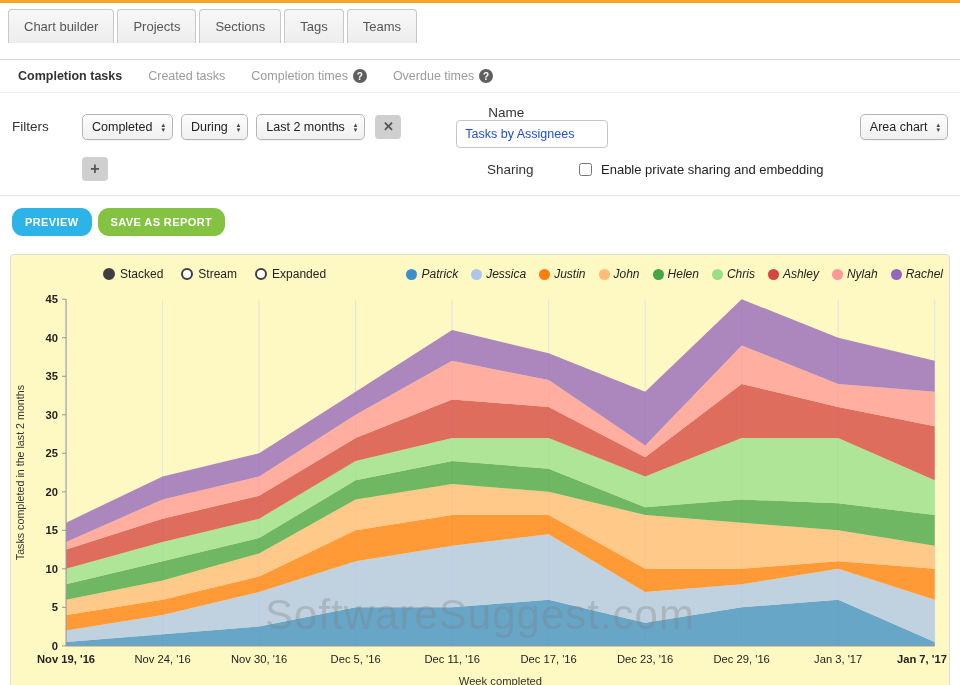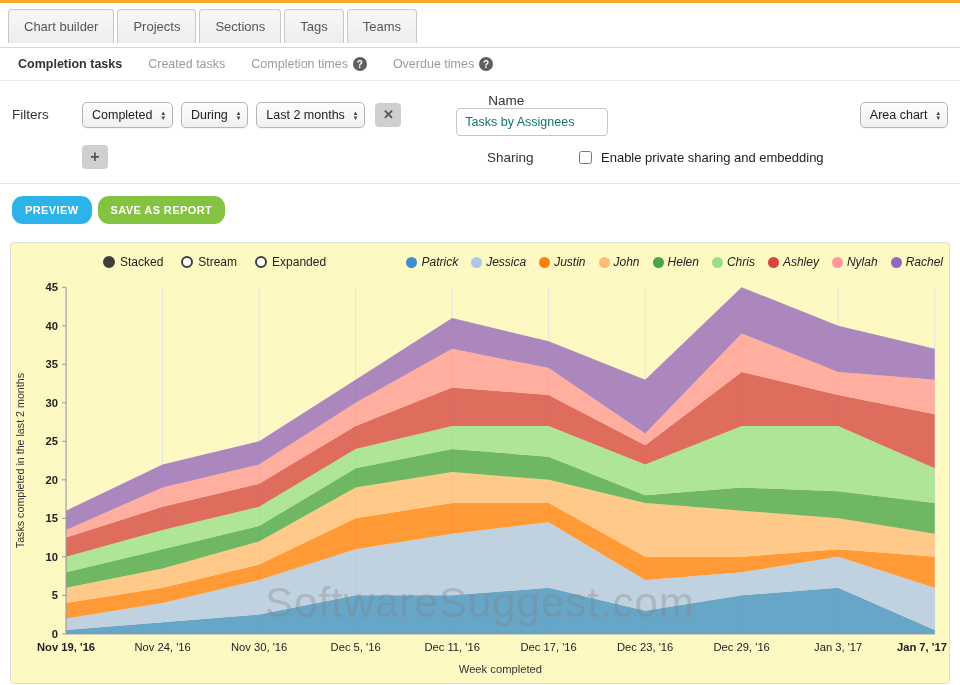--- a/index.html
+++ b/index.html
@@ -1,21 +1,21 @@
 <!DOCTYPE html>
 <html style="--accent: #f6a623; --blue: #2cb4e8; --green: #83c341;"><head>
 <meta charset="utf-8">
 <style>
   * { box-sizing: border-box; }
   body { margin:0; background:#fff; }
   .page { width:960px; height:685px; overflow:hidden; position:relative; background:#fff;
           font-family:"Liberation Sans", sans-serif; color:#333; }
   .top-accent { height:3px; background:var(--accent,#f6a623); }
 
-  .tabbar { display:flex; gap:3px; padding:6px 8px 4px; border-bottom:1px solid #d8d8d8; align-items:flex-end; }
+  .tabbar { display:flex; gap:3px; padding:6px 8px 16px; border-bottom:1px solid #d8d8d8; align-items:flex-end; }
   .tab { padding:9px 15px; font-size:13px; color:#555; background:linear-gradient(#f8f8f8,#ededed);
          border:1px solid #c8c8c8; border-bottom:none; border-radius:4px 4px 0 0; cursor:pointer; }
   .tab.active { background:#e7e7e7; box-shadow:inset 0 2px 3px rgba(0,0,0,0.07); color:#444; }
 
   .subnav { display:flex; gap:26px; padding:9px 18px; border-bottom:1px solid #ececec; align-items:center; }
   .subnav-item { font-size:12.5px; color:#9b9b9b; display:flex; align-items:center; gap:5px; cursor:pointer; }
   .subnav-item.active { color:#333; font-weight:bold; }
   .help { width:14px; height:14px; border-radius:50%; background:#5f5f5f; color:#fff; font-size:10px;
           font-weight:bold; display:flex; align-items:center; justify-content:center; }
 
@@ -28,21 +28,21 @@
             border-radius:5px; background:linear-gradient(#fdfdfd,#f0f0f0); font-size:12.5px; color:#222;
             cursor:pointer; box-shadow:0 1px 1px rgba(0,0,0,0.05); white-space:nowrap; }
   .arrows { display:flex; flex-direction:column; line-height:5px; font-size:7px; color:#444; }
   .icon-btn { width:26px; height:24px; border:none; border-radius:4px; background:#cfcfcf; color:#555;
               font-size:13px; font-weight:bold; display:flex; align-items:center; justify-content:center;
               cursor:pointer; margin-left:10px; font-family:inherit; }
   .plus-btn { margin-left:70px; font-size:16px; }
   .field-label { width:88px; font-size:13.5px; color:#333; }
   .name-group { display:flex; align-items:center; margin-left:55px;flex-direction:column; }
   .text-input { width:152px; padding:6px 8px; border:1px solid #c6c6c6; border-radius:4px; font-size:12.5px;
-                color:#0f766e; font-family:inherit; }
+                color:#1d4ed8; font-family:inherit; }
   .right-select { margin-left:auto; }
   .sharing-group { display:flex; align-items:center; margin-left:379px; }
   .cb-label { font-size:13px; color:#222; margin-left:6px; }
 
   .actions { padding:12px; display:flex; gap:6px; }
   .btn { border:none; border-radius:11px; color:#fff; font-size:11px; font-weight:bold; padding:8px 13px;
          letter-spacing:0.4px; cursor:pointer; font-family:inherit; }
   .btn-preview { background:var(--blue,#2cb4e8); }
   .btn-save { background:var(--green,#83c341); }
 

